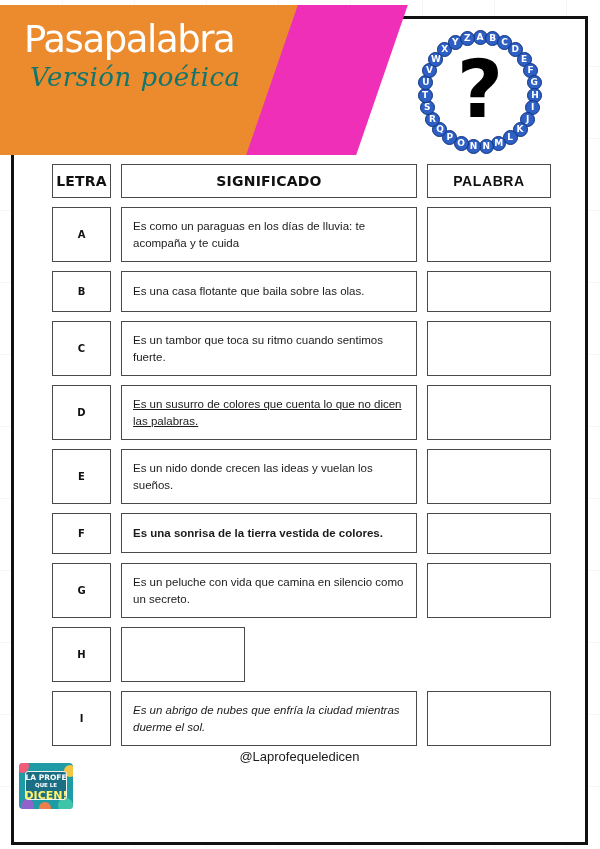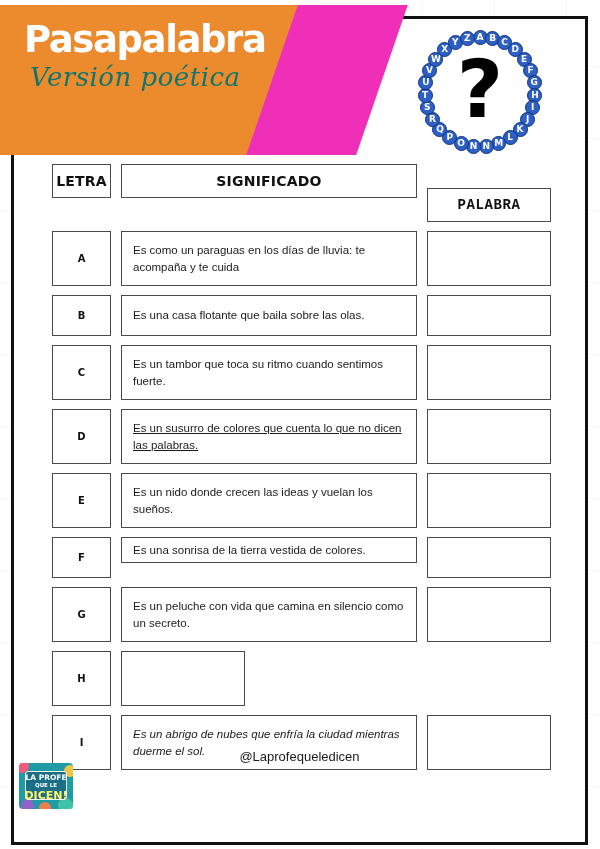--- a/index.html
+++ b/index.html
@@ -65,21 +65,21 @@
   }
 
   .banner-text {
     position: absolute;
     left: 22px;
     top: 16px;
     width: 330px;
   }
   .title-main {
     font-family: "DejaVu Sans", sans-serif;
-    font-weight: bold;
+    font-weight: normal;
     font-size: 37px;
     letter-spacing: -1.4px;
     color: #ffffff;
     line-height: 1;
     margin: 0;
     white-space: nowrap;
   }
   .title-sub {
     font-family: "DejaVu Serif", serif;
     font-style: italic;
@@ -177,24 +177,23 @@
     justify-content: center;
     text-align: center;
     font-family: "DejaVu Sans", sans-serif;
     font-weight: bold;
     font-size: 14px;
     letter-spacing: 0.2px;
     color: #111;
     padding: 0;
   }
   .row.header .c-pal {
-    font-family: Liberation Mono, monospace;
+    font-family: Liberation Sans, sans-serif;
     font-weight: bold;
     letter-spacing: 0.6px;
-    margin-top: 24px;
   }
   .sig-italic {
     font-family: "Liberation Sans", sans-serif;
     font-style: italic;
     font-size: 11.5px;
   }
 
   
   #handle {
     position: absolute;
@@ -323,21 +322,21 @@
             <div class="cell c-sig" style="height: 55px; text-decoration: underline;">Es un susurro de colores que cuenta lo que no dicen las palabras.</div>
             <div class="cell c-pal" style="height: 55px;"></div>
           </div>
           <div class="row">
             <div class="cell c-letra" style="height: 55px;">E</div>
             <div class="cell c-sig" style="height: 55px;">Es un nido donde crecen las ideas y vuelan los sueños.</div>
             <div class="cell c-pal" style="height: 55px;"></div>
           </div>
           <div class="row">
             <div class="cell c-letra" style="height: 41px;">F</div>
-            <div class="cell c-sig" style="height: 26px;">Es una sonrisa de la tierra vestida de colores.</div>
+            <div class="cell c-sig" style="height: 40px; font-weight: bold;">Es una sonrisa de la tierra vestida de colores.</div>
             <div class="cell c-pal" style="height: 41px;"></div>
           </div>
           <div class="row">
             <div class="cell c-letra" style="height: 55px;">G</div>
             <div class="cell c-sig" style="height: 55px;">Es un peluche con vida que camina en silencio como un secreto.</div>
             <div class="cell c-pal" style="height: 55px;"></div>
           </div>
           <div class="row">
             <div class="cell c-letra" style="height: 55px;">H</div>
             <div class="cell c-pal" style="height: 55px;"></div>

